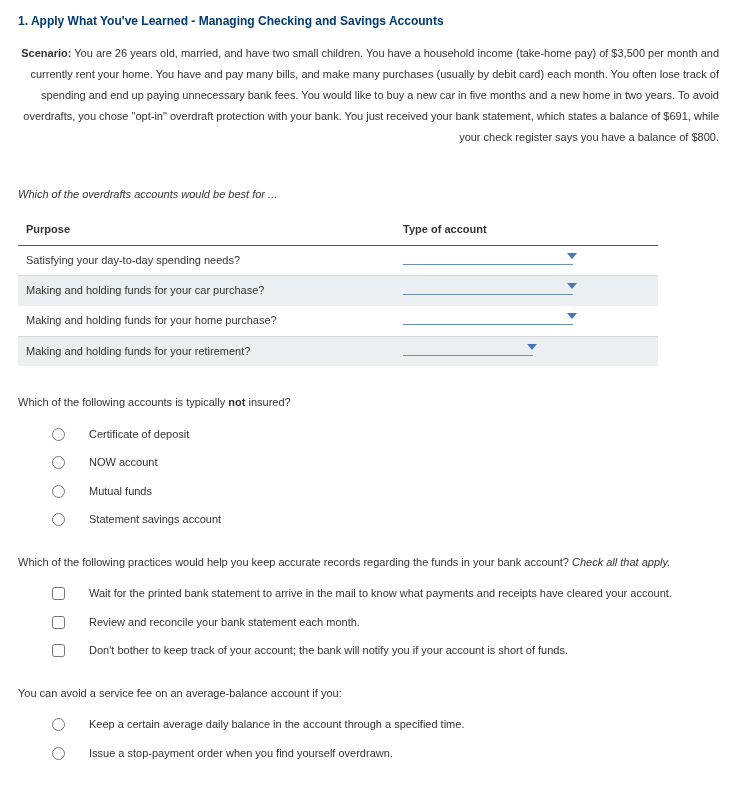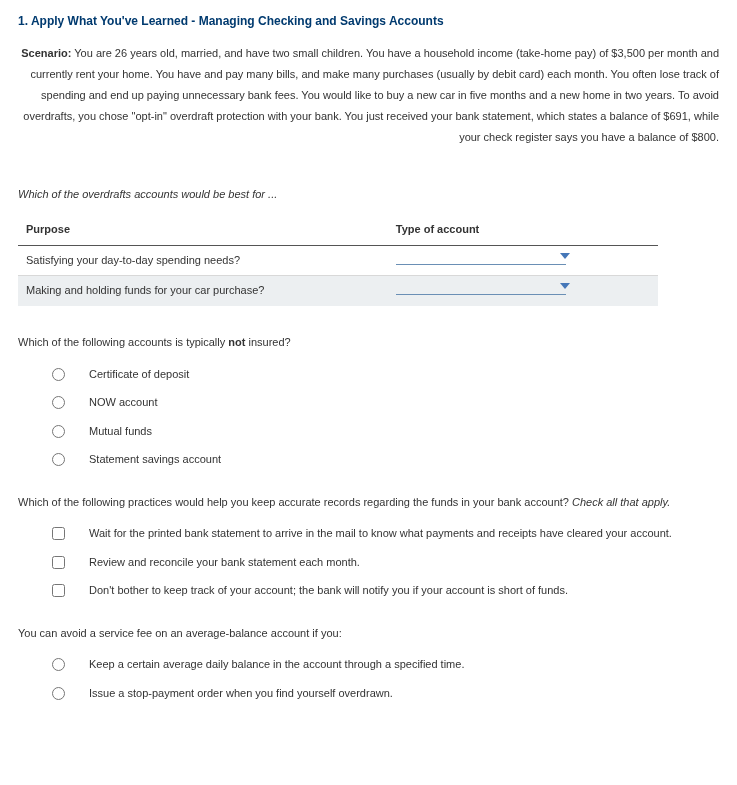--- a/index.html
+++ b/index.html
@@ -112,20 +112,32 @@
       <td class="select-cell">
         <span class="select-line"><span class="chevron"></span></span>
       </td>
     </tr>
     <tr class="alt">
       <td>Making and holding funds for your car purchase?</td>
       <td class="select-cell">
         <span class="select-line"><span class="chevron"></span></span>
       </td>
     </tr>
+    <tr>
+      <td>Making and holding funds for your home purchase?</td>
+      <td class="select-cell">
+        <span class="select-line"><span class="chevron"></span></span>
+      </td>
+    </tr>
+    <tr class="alt">
+      <td>Making and holding funds for your retirement?</td>
+      <td class="select-cell">
+        <span class="select-line" style="width:130px"><span class="chevron"></span></span>
+      </td>
+    </tr>
   </tbody>
 </table>
 
 <div class="question-block">
   <div class="question-text">
     <span>Which of the following accounts is typically </span><span class="not-bold">not</span><span> insured?</span>
   </div>
   <div class="options">
     <label class="option">
         <input type="radio" name="q2" style="">

